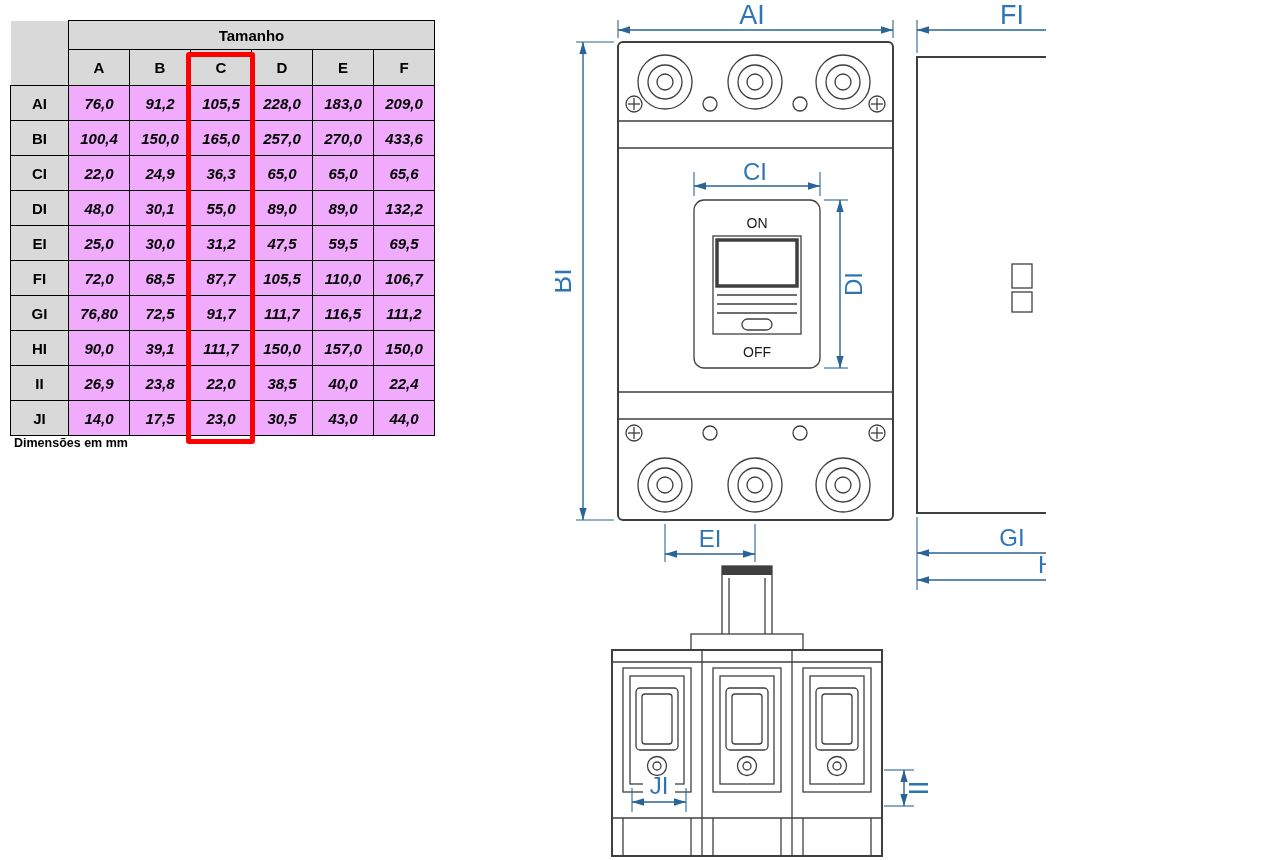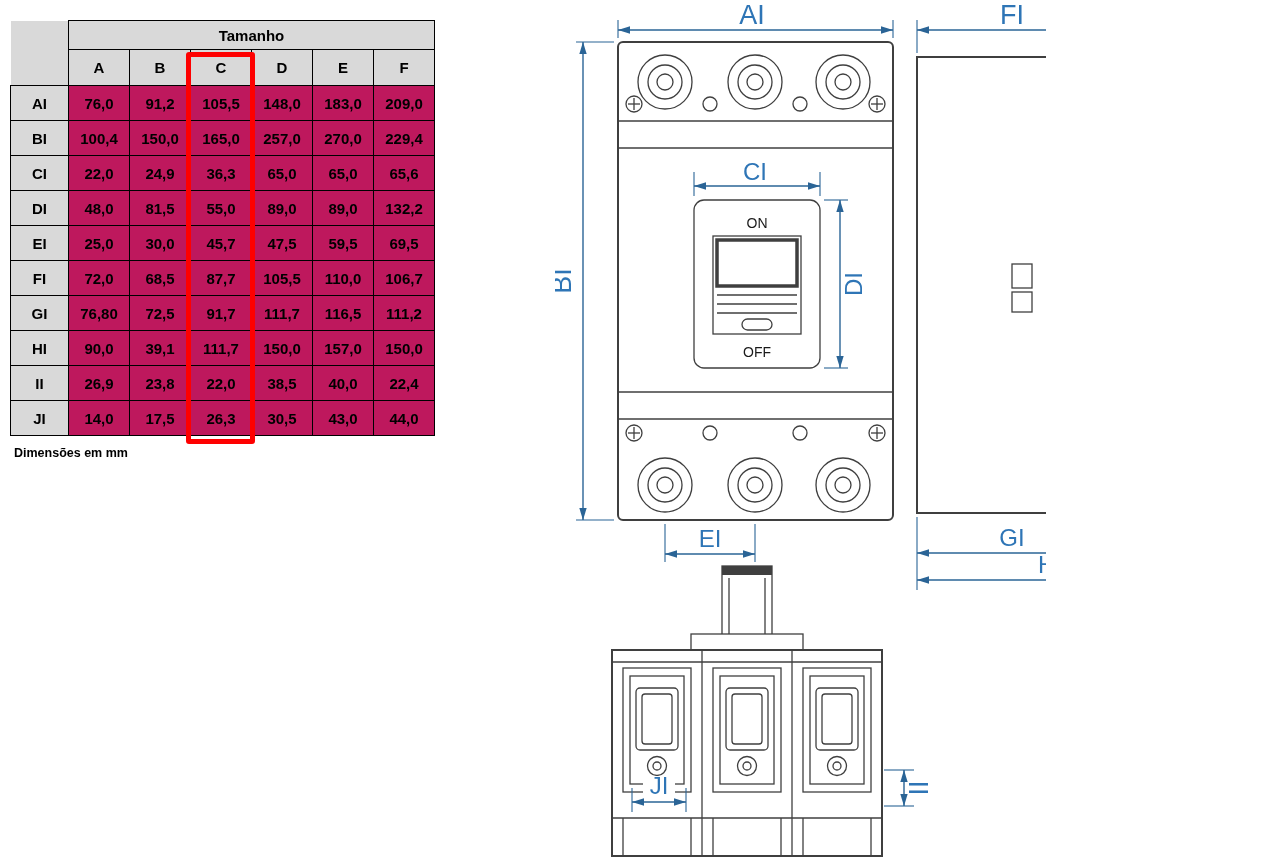--- a/index.html
+++ b/index.html
@@ -7,24 +7,24 @@
   .page{position:relative;width:1046px;height:860px;background:#fff;overflow:hidden;}
 
   
   .table-wrap{position:absolute;left:10px;top:20px;}
   table.dim-table{border-collapse:collapse;table-layout:fixed;}
   .dim-table th,.dim-table td{border:1px solid #000;text-align:center;vertical-align:middle;
     font:700 15px "Liberation Sans",sans-serif;color:#000;padding:0;}
   .dim-table thead tr.title-row th{height:29px;background:#d9d9d9;}
   .dim-table thead tr.cols-row th{height:36px;background:#d9d9d9;}
   .dim-table tbody tr{height:35px;}
-  .dim-table tbody td{background:#be185d;}
+  .dim-table tbody td{background:#f0abfc;font-style:italic;}
   .dim-table th.rowlabel{background:#d9d9d9;}
   .dim-table th.corner{border:none;background:transparent;}
-  .caption{margin-top:10px;padding-left:4px;font:700 12.5px "Liberation Sans",sans-serif;color:#000;}
+  .caption{padding-left:4px;font:700 12.5px "Liberation Sans",sans-serif;color:#000;}
   .highlight{position:absolute;left:176px;top:32px;width:69px;height:392px;
     border:5px solid #fe0000;border-radius:3px;pointer-events:none;}
 
   
   .drawing{position:absolute;left:555px;top:0;}
   .outline{fill:#fff;stroke:#3f3f3f;stroke-width:2;}
   .thin{fill:#fff;stroke:#3f3f3f;stroke-width:1.3;}
   .nofill{fill:none;stroke:#3f3f3f;stroke-width:1.3;}
   .dline{stroke:#2a6496;stroke-width:1.4;fill:none;}
   .ext{stroke:#2a6496;stroke-width:1.1;fill:none;}
@@ -57,56 +57,56 @@
             <th>E</th>
             <th>F</th>
           </tr>
       </thead>
       <tbody id="table-body">
           <tr>
             <th class="rowlabel">AI</th>
             <td>76,0</td>
             <td>91,2</td>
             <td>105,5</td>
-            <td>148,0</td>
+            <td>228,0</td>
             <td>183,0</td>
             <td>209,0</td>
           </tr>
           <tr>
             <th class="rowlabel">BI</th>
             <td>100,4</td>
             <td>150,0</td>
             <td>165,0</td>
             <td>257,0</td>
             <td>270,0</td>
-            <td>229,4</td>
+            <td>433,6</td>
           </tr>
           <tr>
             <th class="rowlabel">CI</th>
             <td>22,0</td>
             <td>24,9</td>
             <td>36,3</td>
             <td>65,0</td>
             <td>65,0</td>
             <td>65,6</td>
           </tr>
           <tr>
             <th class="rowlabel">DI</th>
             <td>48,0</td>
-            <td>81,5</td>
+            <td>30,1</td>
             <td>55,0</td>
             <td>89,0</td>
             <td>89,0</td>
             <td>132,2</td>
           </tr>
           <tr>
             <th class="rowlabel">EI</th>
             <td>25,0</td>
             <td>30,0</td>
-            <td>45,7</td>
+            <td>31,2</td>
             <td>47,5</td>
             <td>59,5</td>
             <td>69,5</td>
           </tr>
           <tr>
             <th class="rowlabel">FI</th>
             <td>72,0</td>
             <td>68,5</td>
             <td>87,7</td>
             <td>105,5</td>
@@ -137,21 +137,21 @@
             <td>23,8</td>
             <td>22,0</td>
             <td>38,5</td>
             <td>40,0</td>
             <td>22,4</td>
           </tr>
           <tr>
             <th class="rowlabel">JI</th>
             <td>14,0</td>
             <td>17,5</td>
-            <td>26,3</td>
+            <td>23,0</td>
             <td>30,5</td>
             <td>43,0</td>
             <td>44,0</td>
           </tr>
         </tbody>
     </table>
     <div class="highlight"></div>
     <div class="caption">Dimensões em mm</div>
   </div>
 

